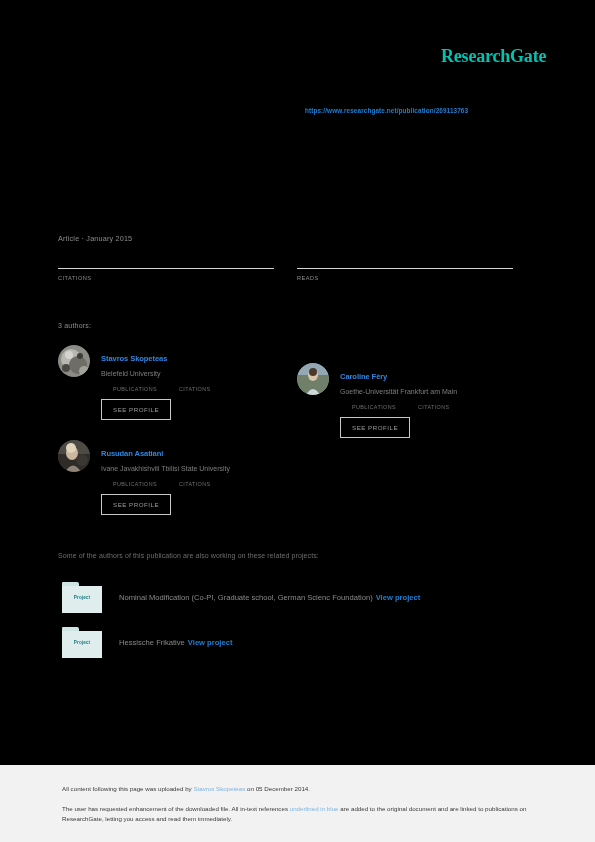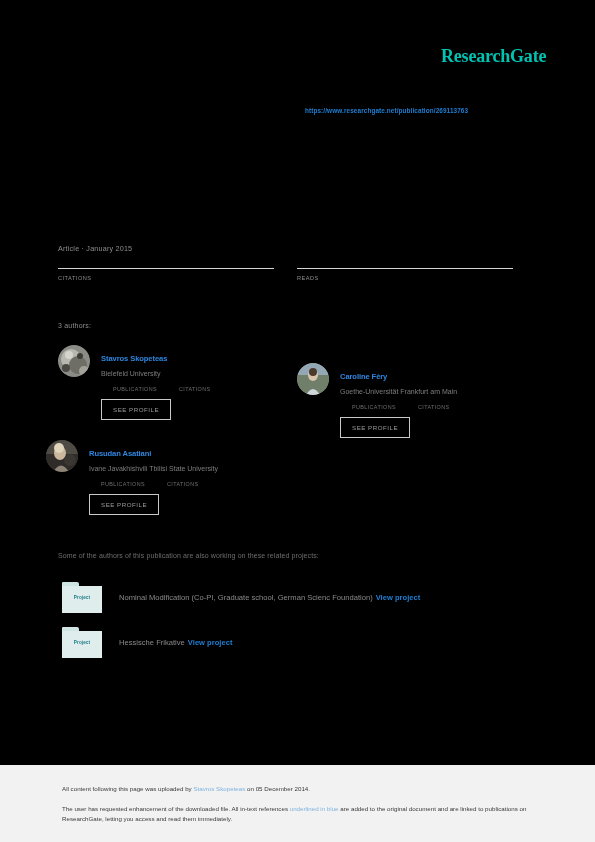--- a/index.html
+++ b/index.html
@@ -57,21 +57,21 @@
     height: 100px;
     color: #000000;
     font-size: 15px;
     line-height: 20px;
     overflow: hidden;
   }
 
   
   .article-meta {
     position: absolute;
-    top: 244px;
+    top: 234px;
     left: 58px;
     font-size: 7.2px;
     color: #8d8d8d;
     letter-spacing: 0.2px;
     white-space: nowrap;
   }
 
   
   .stats {
     position: absolute;
@@ -112,21 +112,21 @@
     color: #8d8d8d;
     letter-spacing: 0.2px;
   }
 
   .author {
     position: absolute;
     width: 238px;
   }
   .author-1 { top: 345px; left: 58px; }
   .author-2 { top: 363px; left: 297px; }
-  .author-3 { top: 440px; left: 46px; }
+  .author-3 { top: 440px; left: 58px; }
 
   .avatar {
     position: absolute;
     top: 0;
     left: 0;
     width: 32px;
     height: 32px;
     border-radius: 50%;
     overflow: hidden;
     background: #4a4a48;

